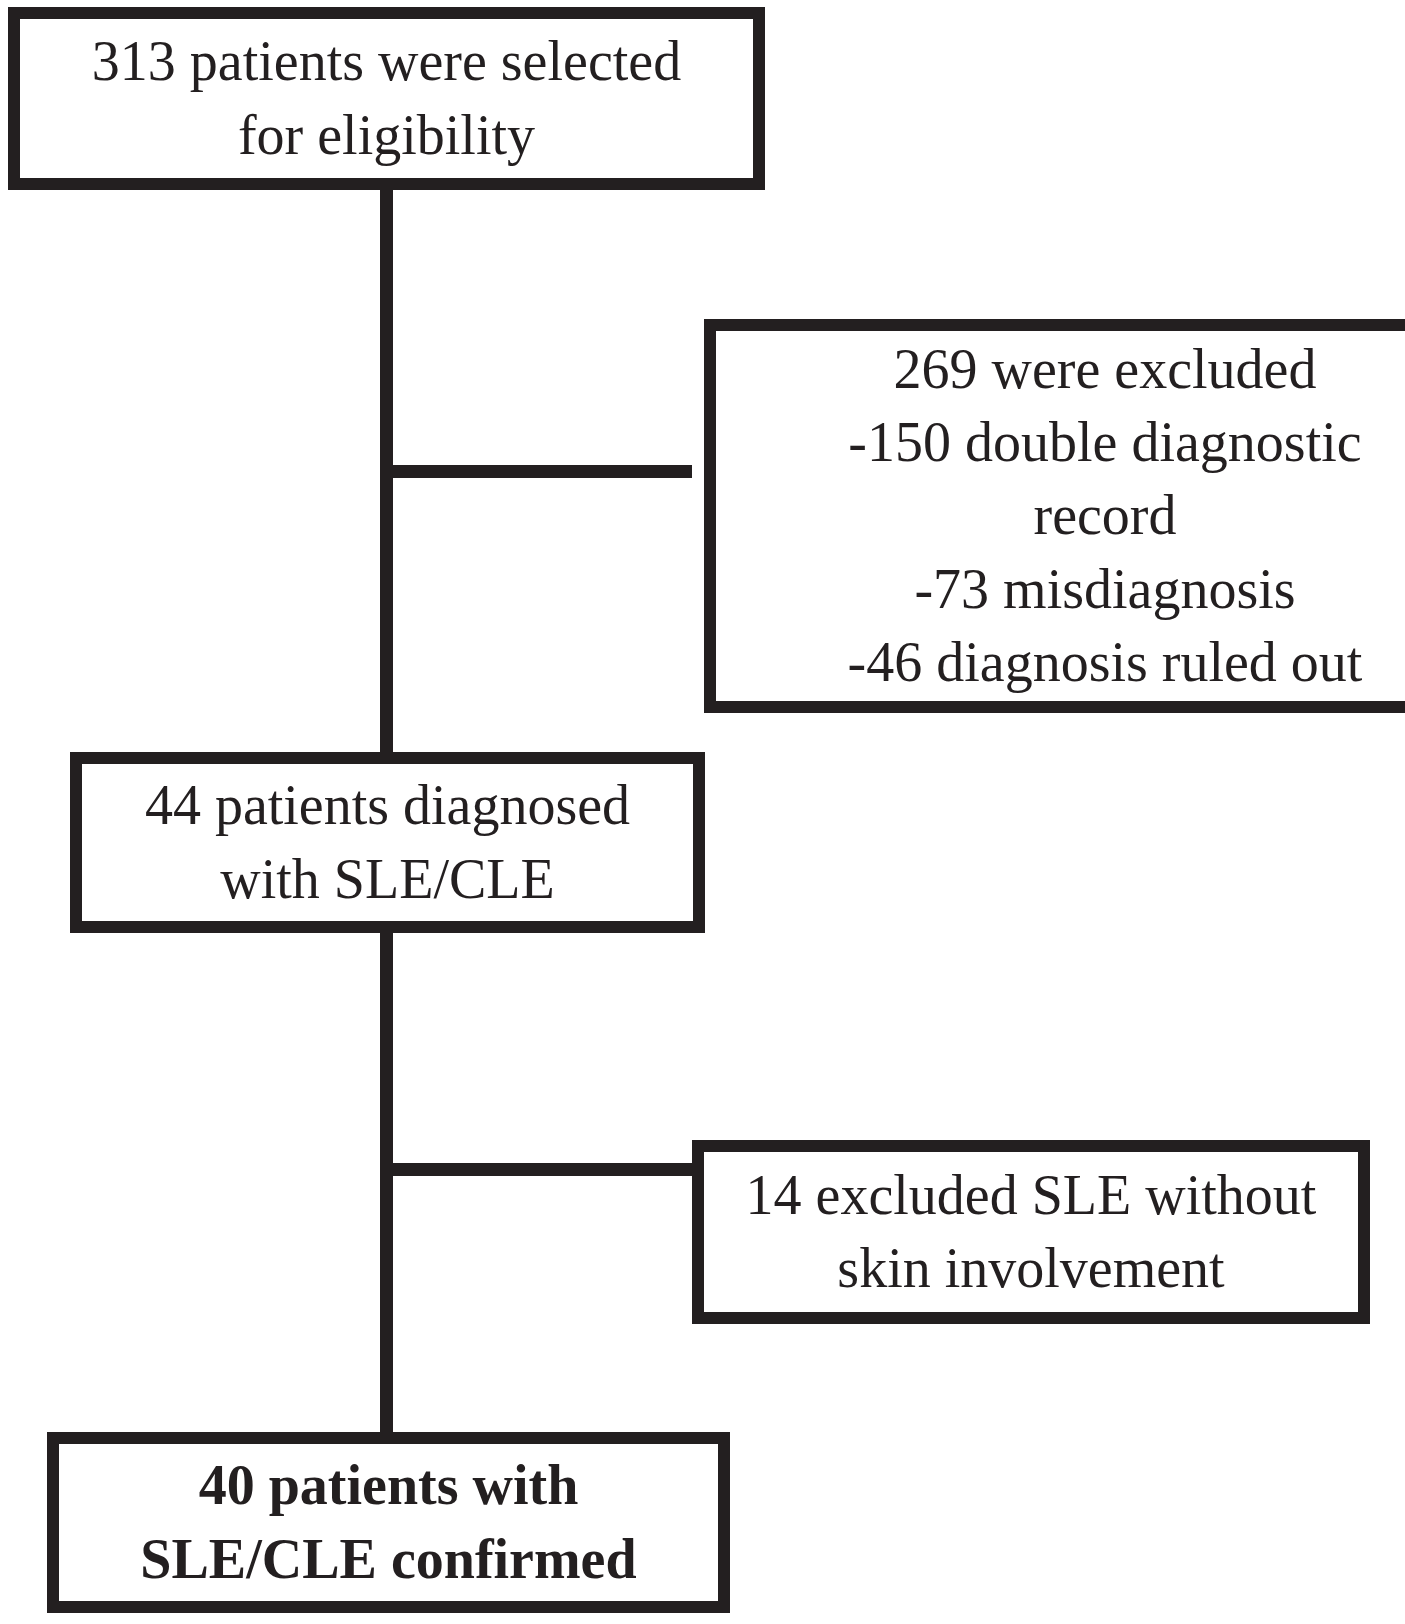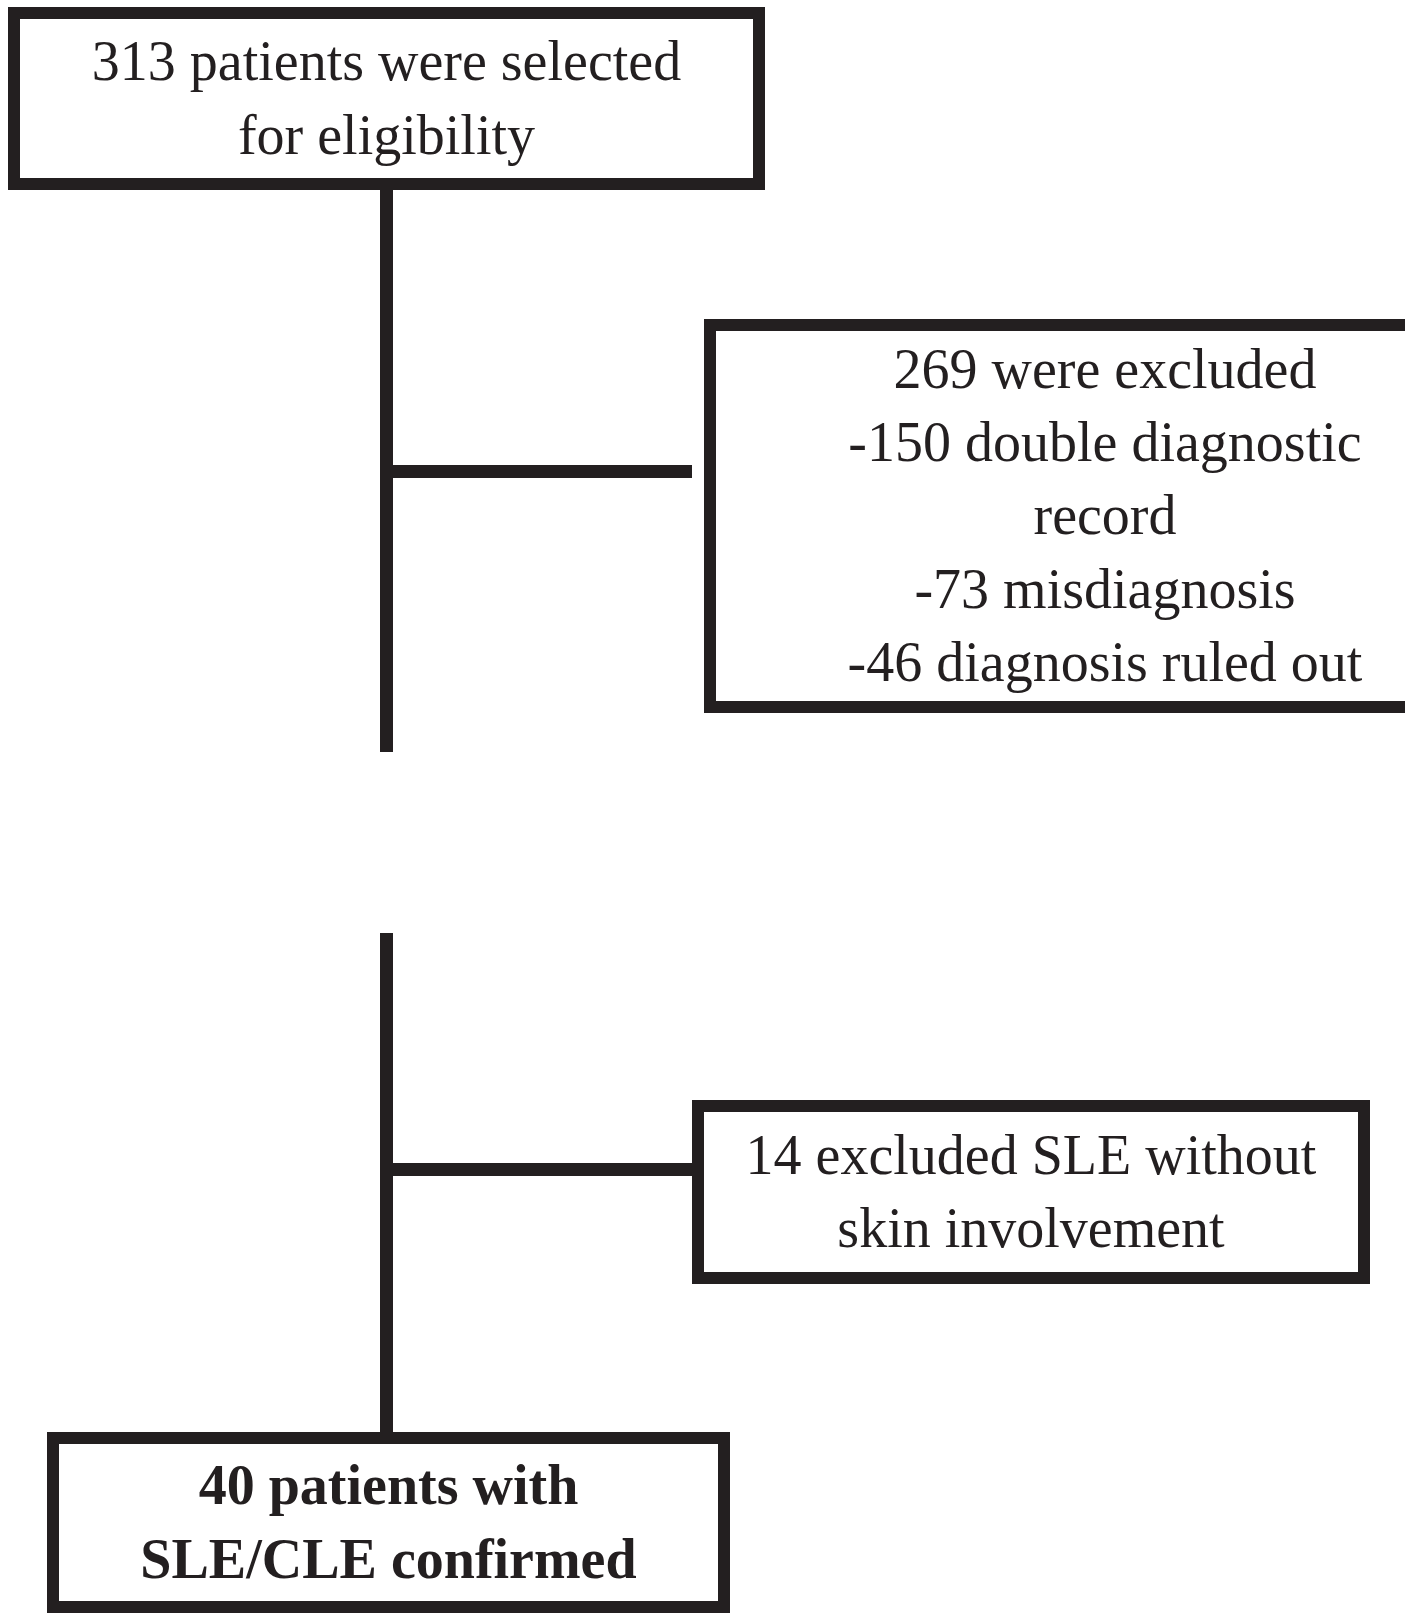--- a/index.html
+++ b/index.html
@@ -38,21 +38,21 @@
     font-weight:bold;
   }
   .conn{
     position:absolute;
     background:var(--ink);
   }
   
   #box-eligibility      { left:8px;   top:7px;    width:757px; height:183px; }
   #box-excluded-initial { left:704px; top:273px;  width:802px; height:394px;margin-top:46px; }
   #box-diagnosed        { left:70px;  top:752px;  width:635px; height:181px; }
-  #box-excluded-sle     { left:692px; top:1100px; width:678px; height:184px; }
+  #box-excluded-sle     { left:692px; top:1140px; width:678px; height:184px; }
   #box-confirmed        { left:47px;  top:1432px; width:683px; height:181px; }
 
   #conn-top-to-middle   { left:380px; top:190px;  width:13px;  height:562px; }
   #conn-branch-1        { left:386px; top:465px;  width:306px; height:13px;  }
   #conn-middle-to-bottom{ left:380px; top:933px;  width:13px;  height:499px; }
   #conn-branch-2        { left:386px; top:1163px; width:306px; height:13px;  }
 </style>
 </head>
 <body>
 
@@ -69,20 +69,24 @@
   </div>
 
   <div class="node" id="box-excluded-initial">
     <span class="node-text">269 were excluded
 -150 double diagnostic
 record
 -73 misdiagnosis
 -46 diagnosis ruled out</span>
   </div>
 
+  <div class="node" id="box-diagnosed">
+    <span class="node-text">44 patients diagnosed
+with SLE/CLE</span>
+  </div>
 
   <div class="node" id="box-excluded-sle">
     <span class="node-text">14 excluded SLE without
 skin involvement</span>
   </div>
 
   <div class="node" id="box-confirmed">
     <span class="node-text bold">40 patients with
 SLE/CLE confirmed</span>
   </div>

